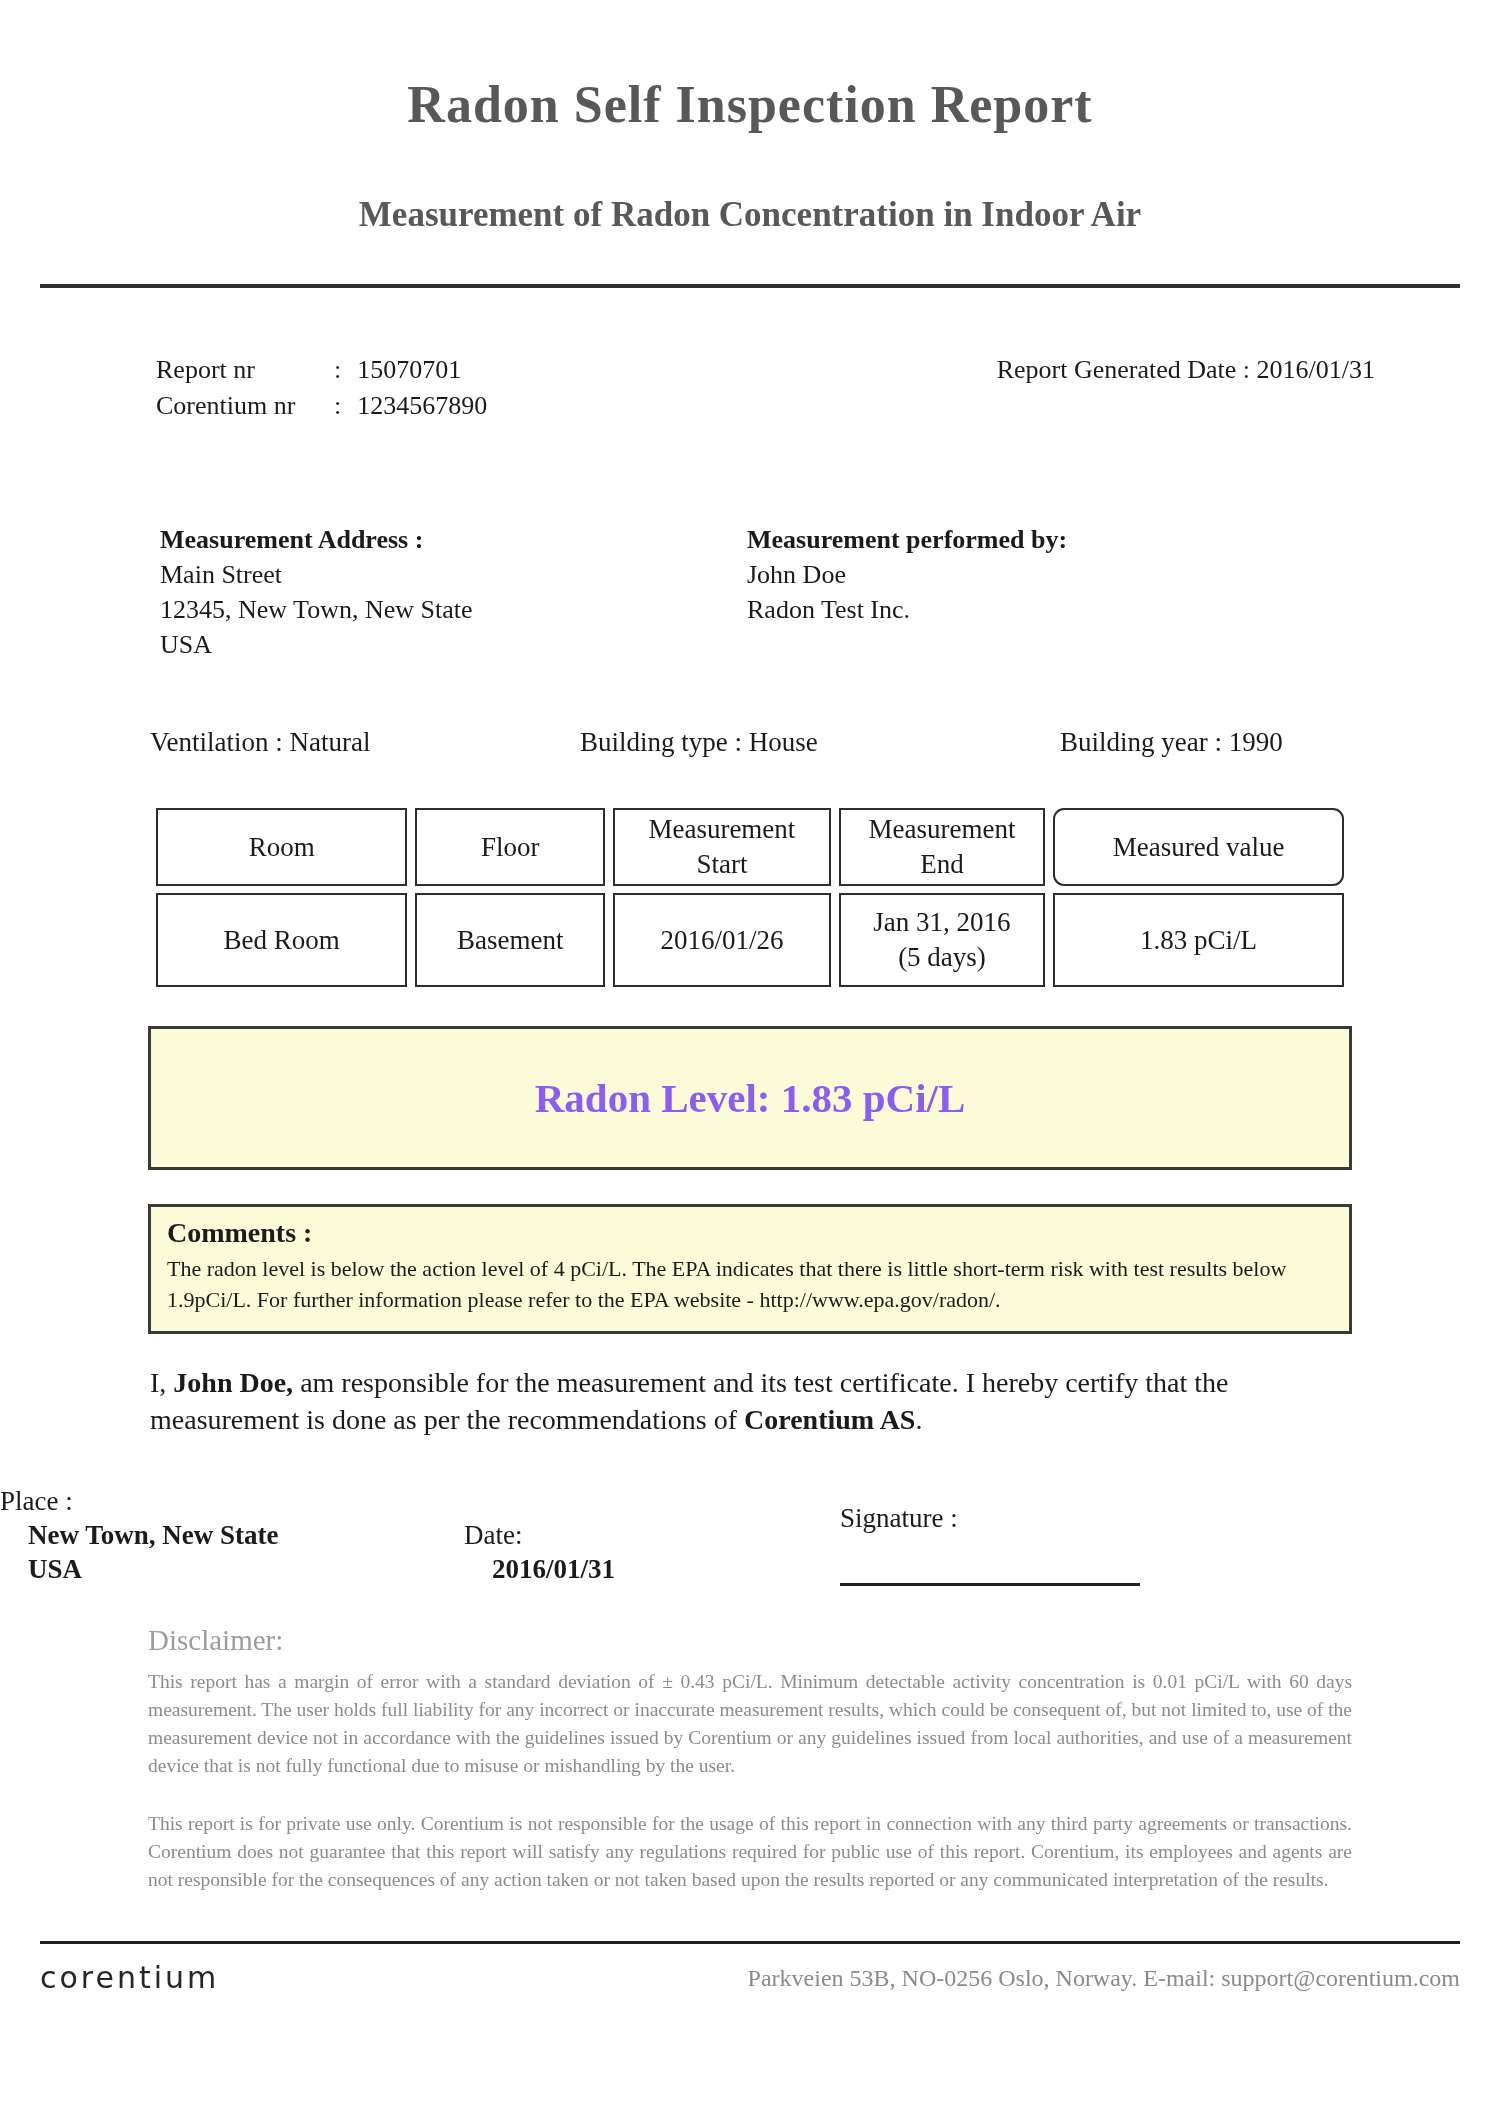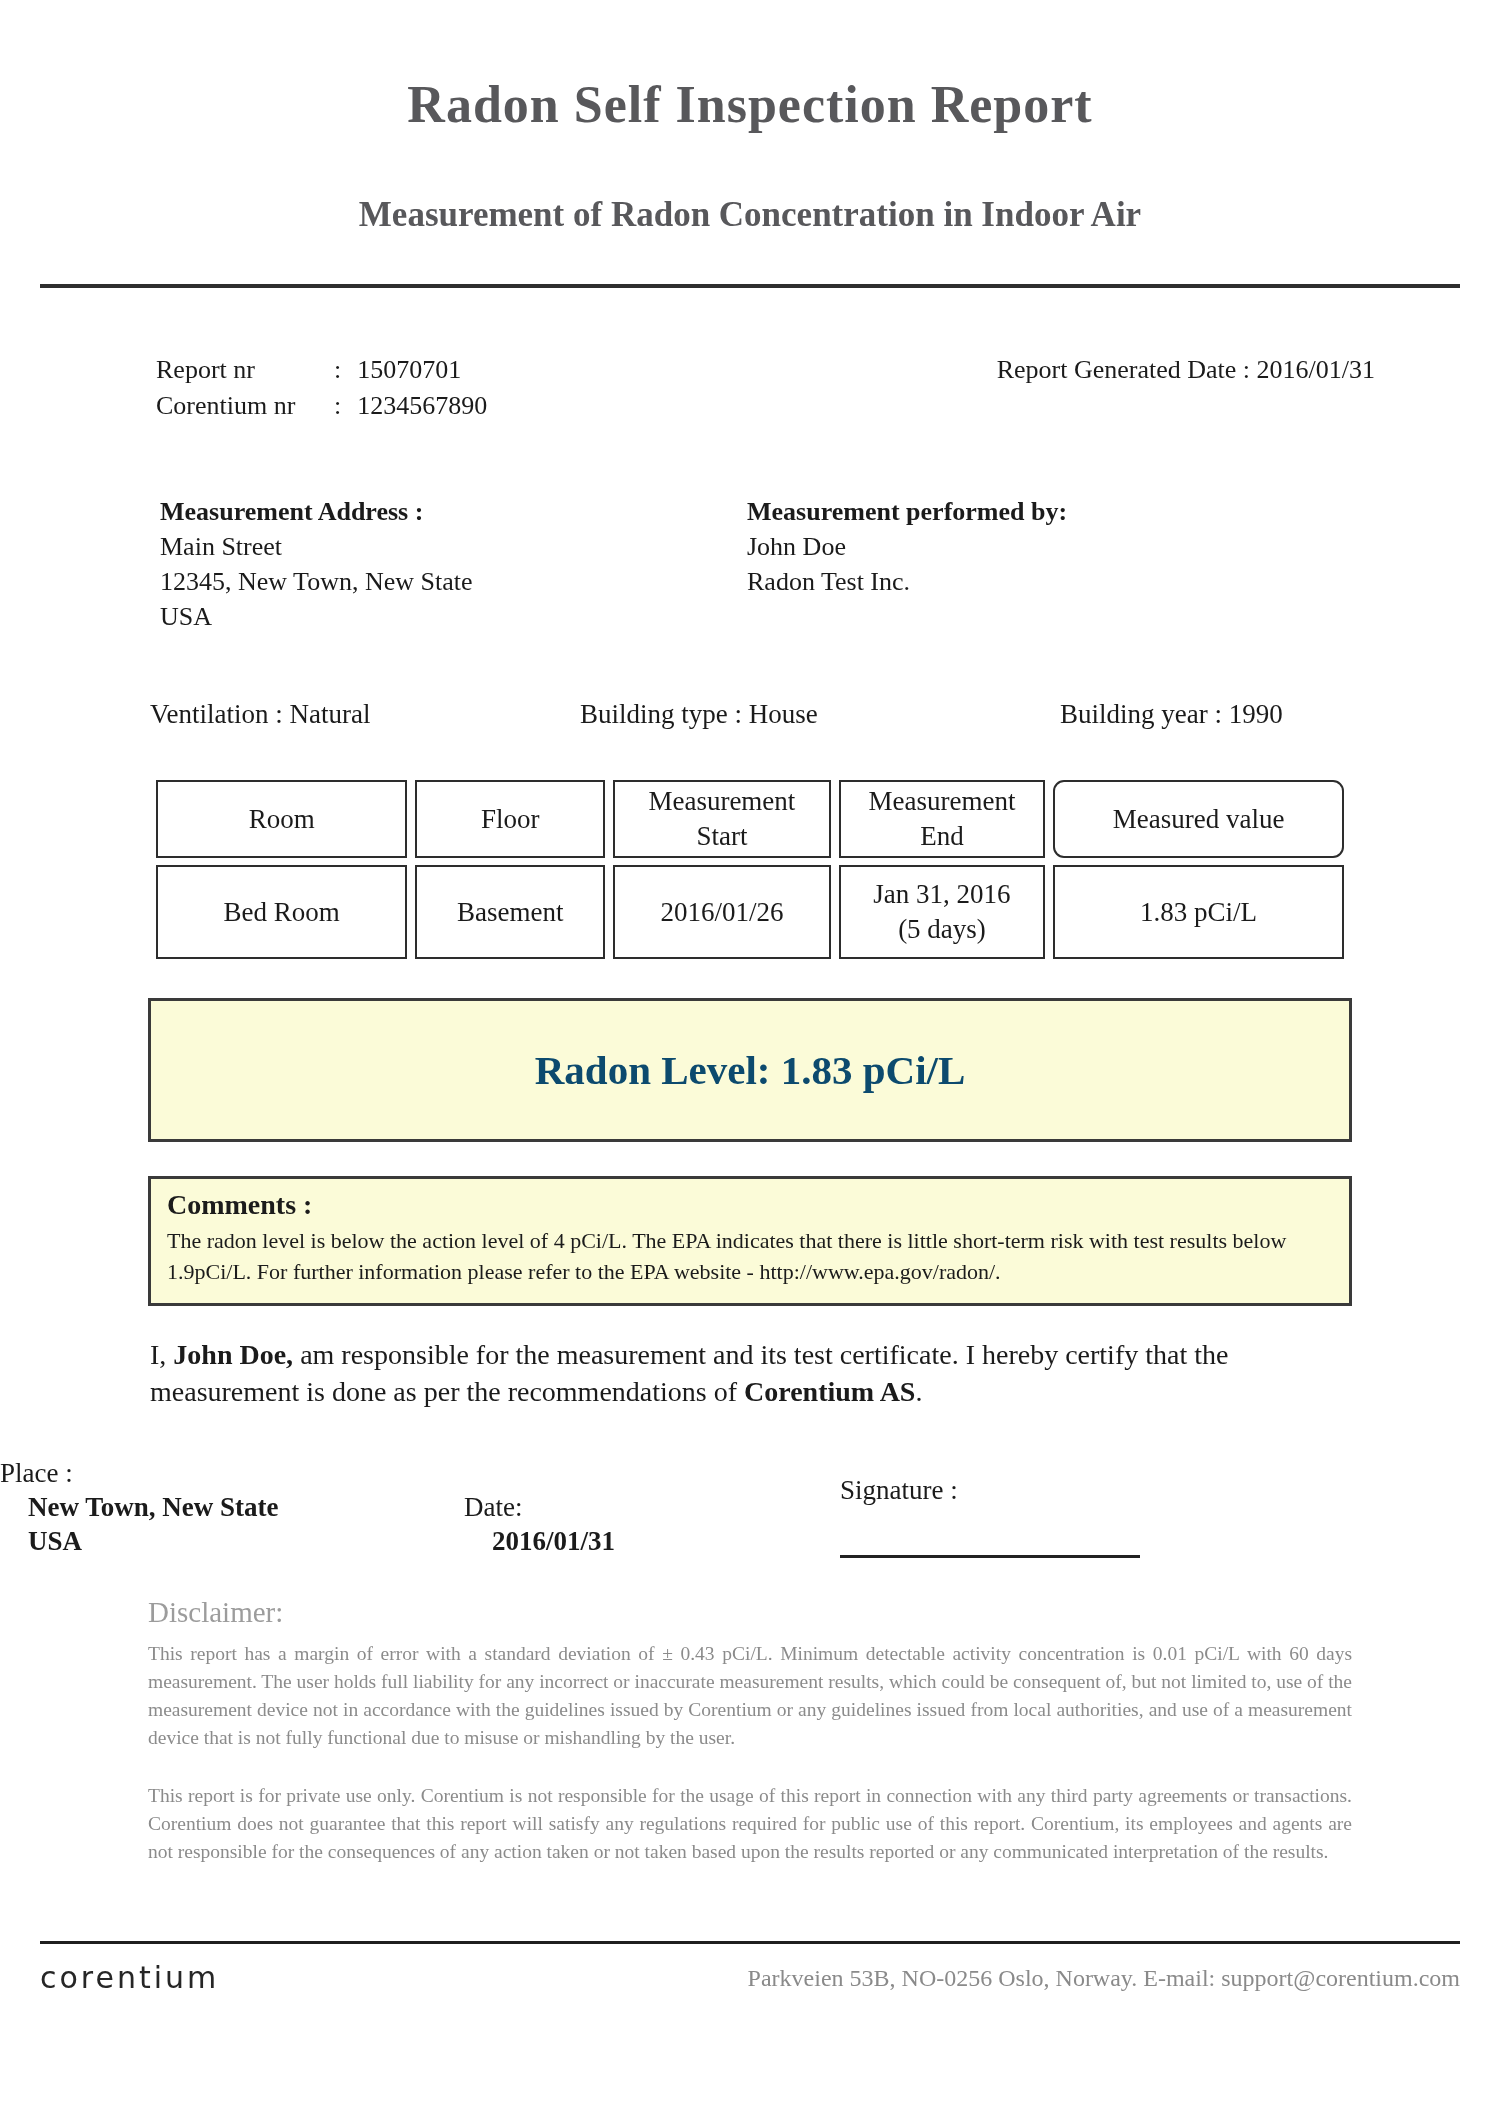--- a/index.html
+++ b/index.html
@@ -27,21 +27,21 @@
   .meta-row {
     display:flex; justify-content:space-between;
     margin-top:64px; padding:0 125px 0 156px;
     font-size:26px; line-height:36px;
   }
   .meta-label { display:inline-block; width:178px; }
   .meta-colon { display:inline-block; margin-right:16px; }
 
   .addr-row { display:flex; margin-top:70px; padding-left:160px; font-size:26px; line-height:35px; }
   .addr-col1 { width:587px; }
-  .bold-heading { font-weight:bold; }
+  .bold-heading { font-weight:bold;margin-top:28px; }
 
   .building-row { margin-top:64px; padding-left:150px; font-size:27px; line-height:33px; }
   .building-item1 { display:inline-block; width:430px; }
   .building-item2 { display:inline-block; width:480px; }
   .building-item3 { display:inline-block; }
 
   .measure-table {
     margin:42px auto 0; width:1204px;
     border-collapse:separate; border-spacing:8px 7px;
     table-layout:fixed;
@@ -55,21 +55,21 @@
   }
   .row-head td { height:70px; }
   .row-data td { height:86px; }
   .col-room { width:21%; } .col-floor { width:15.5%; }
   .col-start { width:18%; } .col-end { width:17%; } .col-value { width:24.5%;border-radius:11px; }
 
   .radon-box {
     margin:32px auto 0; width:1198px; height:138px;
     background:#fbfbd8; border:3px solid #3a3a3a;
     display:flex; align-items:center; justify-content:center;
-    font-size:41px; font-weight:bold; color:#0c4a6e;
+    font-size:41px; font-weight:bold; color:#8b5cf6;
   }
   .comments-box {
     margin:34px auto 0; width:1204px; box-sizing:border-box;
     background:#fbfbd8; border:3px solid #3a3a3a;
     padding:8px 18px 16px 16px;
   }
   .comments-heading { font-size:28px; font-weight:bold; line-height:36px; }
   .comments-body { font-size:22px; line-height:31px; margin-top:2px; }
 
   .cert { margin:30px 130px 0 150px; font-size:28px; line-height:37px; }

